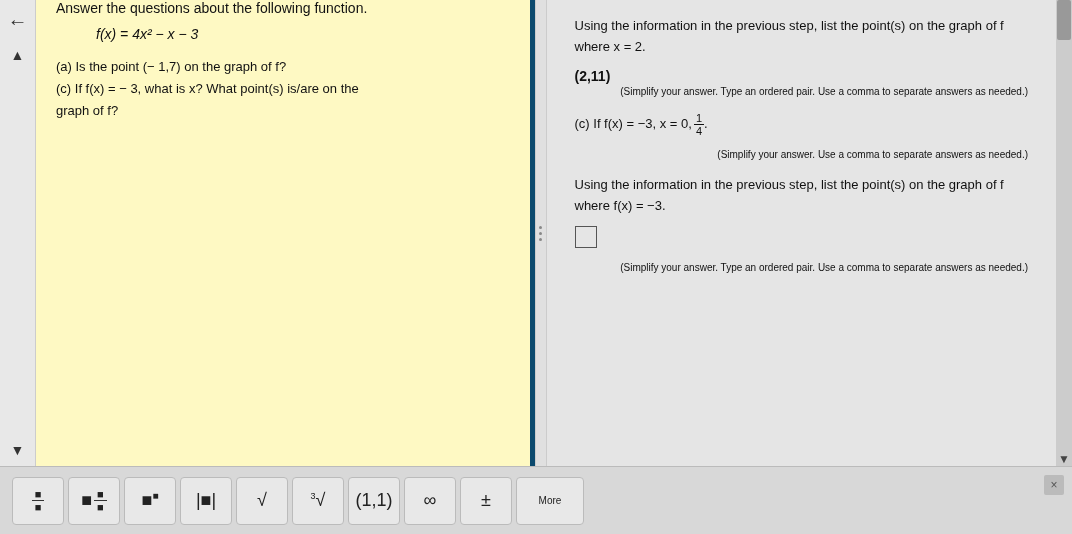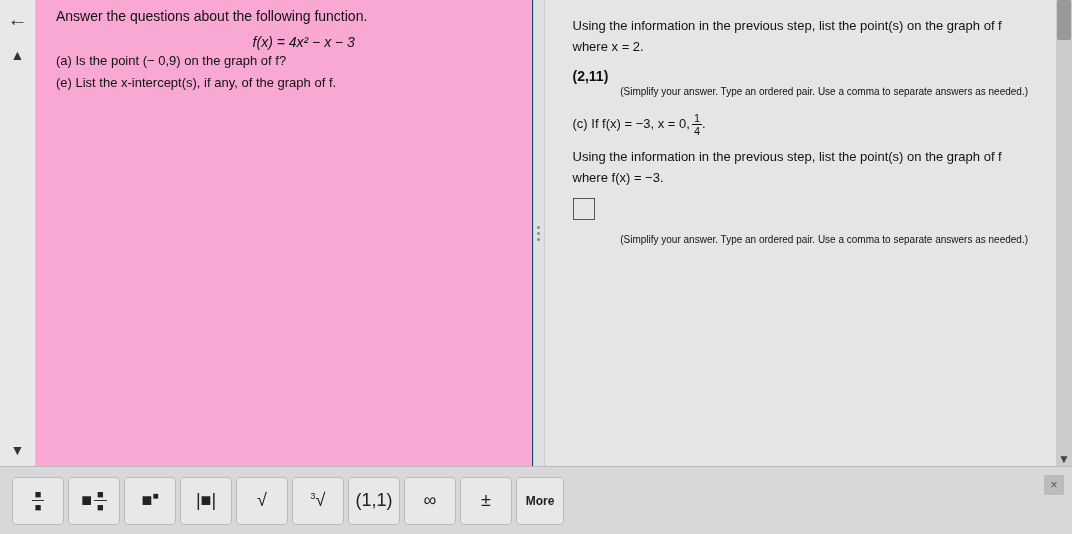--- a/index.html
+++ b/index.html
@@ -55,38 +55,38 @@
     
     .content-area {
       display: flex;
       flex: 1;
       overflow: hidden;
     }
 
     
     .left-panel {
       flex: 1;
-      background: #f9a8d4;
-      padding: 8px 20px;
+      background: #fef9c3;
+      padding: 0 20px;
       overflow-y: auto;
-      border-right: 1px solid #0c4a6e;
+      border-right: 5px solid #0c4a6e;
     }
 
     .left-panel h2 {
       font-size: 14px;
       font-weight: normal;
       margin-bottom: 10px;
       color: #111;
     }
 
     .function-display {
       font-size: 14px;
+      margin-bottom: 14px;
       color: #111;
       padding-left: 40px;
-      text-align: center;
     }
 
     .function-display .fx {
       font-style: italic;
     }
 
     .questions {
       font-size: 13px;
       line-height: 1.7;
       color: #111;
@@ -223,23 +223,23 @@
       border-radius: 4px;
       display: flex;
       align-items: center;
       justify-content: center;
       cursor: pointer;
       font-size: 18px;
       color: #222;
     }
 
     .toolbar-btn.more-btn {
-      width: 48px;
-      font-size: 12px;
-      font-weight: bold;
+      width: 68px;
+      font-size: 10px;
+      font-weight: normal;
     }
 
     .close-btn {
       position: absolute;
       right: 8px;
       top: 8px;
       width: 20px;
       height: 20px;
       background: #bbb;
       color: #555;
@@ -295,22 +295,22 @@
   </div>
 
   <div class="content-area">
 
     <div class="left-panel">
       <h2>Answer the questions about the following function.</h2>
       <div class="function-display">
         <span class="fx">f(x) = 4x² − x − 3</span>
       </div>
       <div class="questions">
-        <div>(a) Is the point (− 0,9) on the graph of f?</div>
-        <div>(e) List the x-intercept(s), if any, of the graph of f.</div>
+        <div>(a) Is the point (− 1,7) on the graph of f?</div>
+        <div>(c) If f(x) = − 3, what is x? What point(s) is/are on the<br>graph of f?</div>
       </div>
     </div>
 
     <div class="drag-handle">
       <div class="drag-dots">
         <div class="drag-dot"></div>
         <div class="drag-dot"></div>
         <div class="drag-dot"></div>
       </div>
     </div>
@@ -320,20 +320,21 @@
       <div class="answer-text">(2,11)</div>
       <p class="simplify-note">(Simplify your answer. Type an ordered pair. Use a comma to separate answers as needed.)</p>
 
       <div class="section-divider">
         <p>
           (c) If f(x) = −3, x = 0,<span class="fraction">
               <span class="numerator">1</span>
               <span class="denominator">4</span>
             </span>.
         </p>
+        <p class="simplify-note">(Simplify your answer. Use a comma to separate answers as needed.)</p>
       </div>
 
       <p>Using the information in the previous step, list the point(s) on the graph of f where f(x) = −3.</p>
 
       <div style="margin-bottom: 6px;">
         <div class="answer-box"></div>
       </div>
 
       <p class="simplify-note">(Simplify your answer. Type an ordered pair. Use a comma to separate answers as needed.)</p>
     </div>

